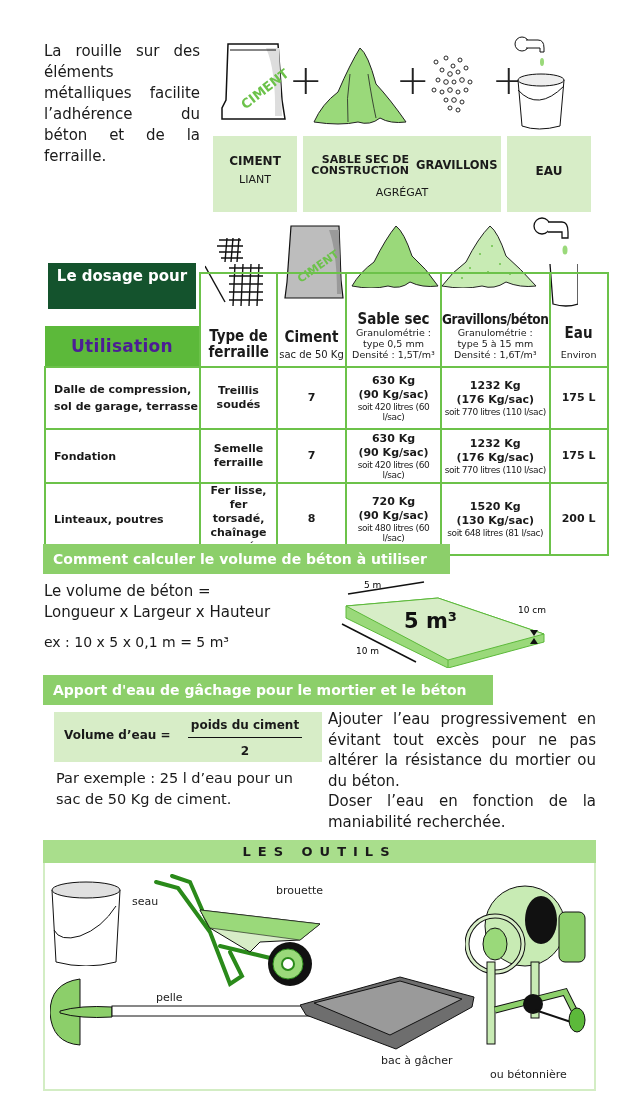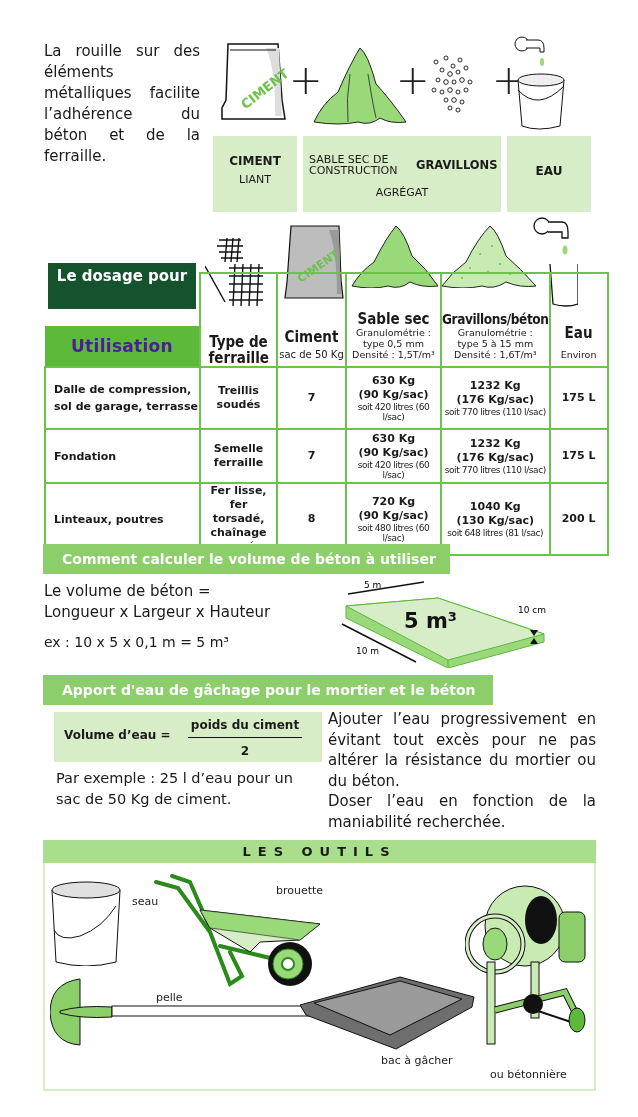--- a/index.html
+++ b/index.html
@@ -12,21 +12,21 @@
 .plus{font-size:40px;font-weight:200;line-height:40px;color:#222}
 .dosage{left:48px;top:263px;width:148px;height:46px;background:#14532d;color:#fff;font-weight:bold;font-size:15px;text-align:center;line-height:20px;padding-top:3px}
 table.dose{position:absolute;left:44px;top:272px;border-collapse:collapse}
 table.dose td{border:2px solid #6cc24a;vertical-align:middle;text-align:center;font-size:11px}
 .util{background:#5cb93a;color:#4c1d95;font-weight:bold;font-size:17px;letter-spacing:.3px}
 .hdr{font-family:"DejaVu Sans Condensed","DejaVu Sans",sans-serif;font-weight:bold;font-size:15px;line-height:16px}
 .hsub{font-size:9.5px;line-height:11px;display:block;font-weight:normal}
 .bold11{font-weight:bold;font-size:11px;line-height:14px}
 .small{font-size:9px;letter-spacing:-.4px}
 .usecell{text-align:left !important;padding-left:8px;font-weight:bold;font-size:10.5px;line-height:17px}
-.banner{background:#8ccf6a;color:#fff;font-weight:bold;font-size:14px;padding-left:19px;line-height:30px}
+.banner{background:#8ccf6a;color:#fff;font-weight:bold;font-size:14px;padding-left:10px;line-height:30px}
 .body15{font-size:15px;line-height:21px}
 .formula{left:54px;top:712px;width:268px;height:50px;background:#d7edc7}
 .tools-title{left:43px;top:840px;width:553px;height:23px;background:#a9de8c;text-align:center;font-weight:bold;font-size:13px;letter-spacing:7px;line-height:23px}
 .tools-box{left:43px;top:840px;width:553px;height:251px;border:2px solid #d3edc4}
 .tl{font-size:11px;color:#222}
 </style>
 </head>
 <body>
 
 <div class="abs intro">La rouille sur des éléments métalliques facilite l’adhérence du béton et de la ferraille.</div>
@@ -78,21 +78,21 @@
   <path d="M10 50 L14 96 Q30 102 52 96 L56 50" fill="#fff" stroke="#111"></path>
   <ellipse cx="33" cy="50" rx="23" ry="6" fill="#eee" stroke="#111"></ellipse>
   <path d="M10 60 Q30 82 56 56" fill="none" stroke="#111"></path>
 </svg>
 
 <div class="abs lbl" style="left:213px;top:136px;width:84px;height:76px;padding-top:18px">
   <b>CIMENT</b>
   <span>LIANT</span>
 </div>
 <div class="abs lbl" style="left:303px;top:136px;width:198px;height:76px">
-  <div style="position:absolute;left:6px;top:18px;width:100px;font-weight:normal;font-size:11px;line-height:11px;text-align:left">SABLE SEC DE CONSTRUCTION</div>
+  <div style="position:absolute;left:6px;top:18px;width:100px;font-weight:bold;font-size:11px;line-height:11px;text-align:right">SABLE SEC DE CONSTRUCTION</div>
   <div style="position:absolute;left:113px;top:22px;font-weight:bold;font-size:11.5px">GRAVILLONS</div>
   <div style="position:absolute;left:0;right:0;top:50px;font-size:11px">AGRÉGAT</div>
 </div>
 <div class="abs lbl" style="left:507px;top:136px;width:84px;height:76px;padding-top:28px">
   <b>EAU</b>
 </div>
 
 <svg class="abs" style="left:205px;top:238px" width="60" height="72">
   <g stroke="#111" stroke-width="1.4" fill="none">
     <path d="M0 28 L20 64"></path>
@@ -132,21 +132,21 @@
 <div class="abs dosage">
   <div>Le dosage pour</div>
 </div>
 
 <table class="dose">
   <tbody>
       <tr style="height:94px">
     <td style="border:none;border-bottom:2px solid #6cc24a;width:155px;vertical-align:bottom;padding:0">
       <div class="util" style="height:40px;line-height:40px">Utilisation</div>
     </td>
-    <td style="width:77px;vertical-align:bottom;">
+    <td style="width:77px;vertical-align:bottom;padding-bottom:6px">
           <div class="hdr" style="width:60px;margin:auto">Type de ferraille</div>
         </td>
     <td style="width:69px;vertical-align:bottom;padding-bottom:6px">
       <div class="hdr">Ciment</div>
       <span class="hsub" style="font-size:10px;margin-top:4px">sac de 50 Kg</span>
     </td>
     <td style="width:95px;vertical-align:bottom;padding-bottom:6px">
       <div class="hdr">Sable sec</div>
       <span class="hsub">Granulométrie :</span>
       <span class="hsub">type 0,5 mm</span>
@@ -198,21 +198,21 @@
   <tr style="height:66px">
     <td class="usecell">Linteaux, poutres</td>
     <td class="bold11" style="padding:0 2px">Fer lisse, fer torsadé, chaînage carré</td>
     <td class="bold11">8</td>
     <td>
           <div class="bold11">720 Kg</div>
           <div class="bold11">(90 Kg/sac)</div>
           <div class="small">soit 480 litres (60 l/sac)</div>
         </td>
     <td>
-          <div class="bold11">1040 Kg</div>
+          <div class="bold11">1520 Kg</div>
           <div class="bold11">(130 Kg/sac)</div>
           <div class="small">soit 648 litres (81 l/sac)</div>
         </td>
     <td class="bold11">200 L</td>
   </tr>
 </tbody>
   </table>
 
 <div class="abs banner" style="left:43px;top:544px;width:407px;height:30px">Comment calculer le volume de béton à utiliser</div>
 <div class="abs body15" style="left:44px;top:581px">

